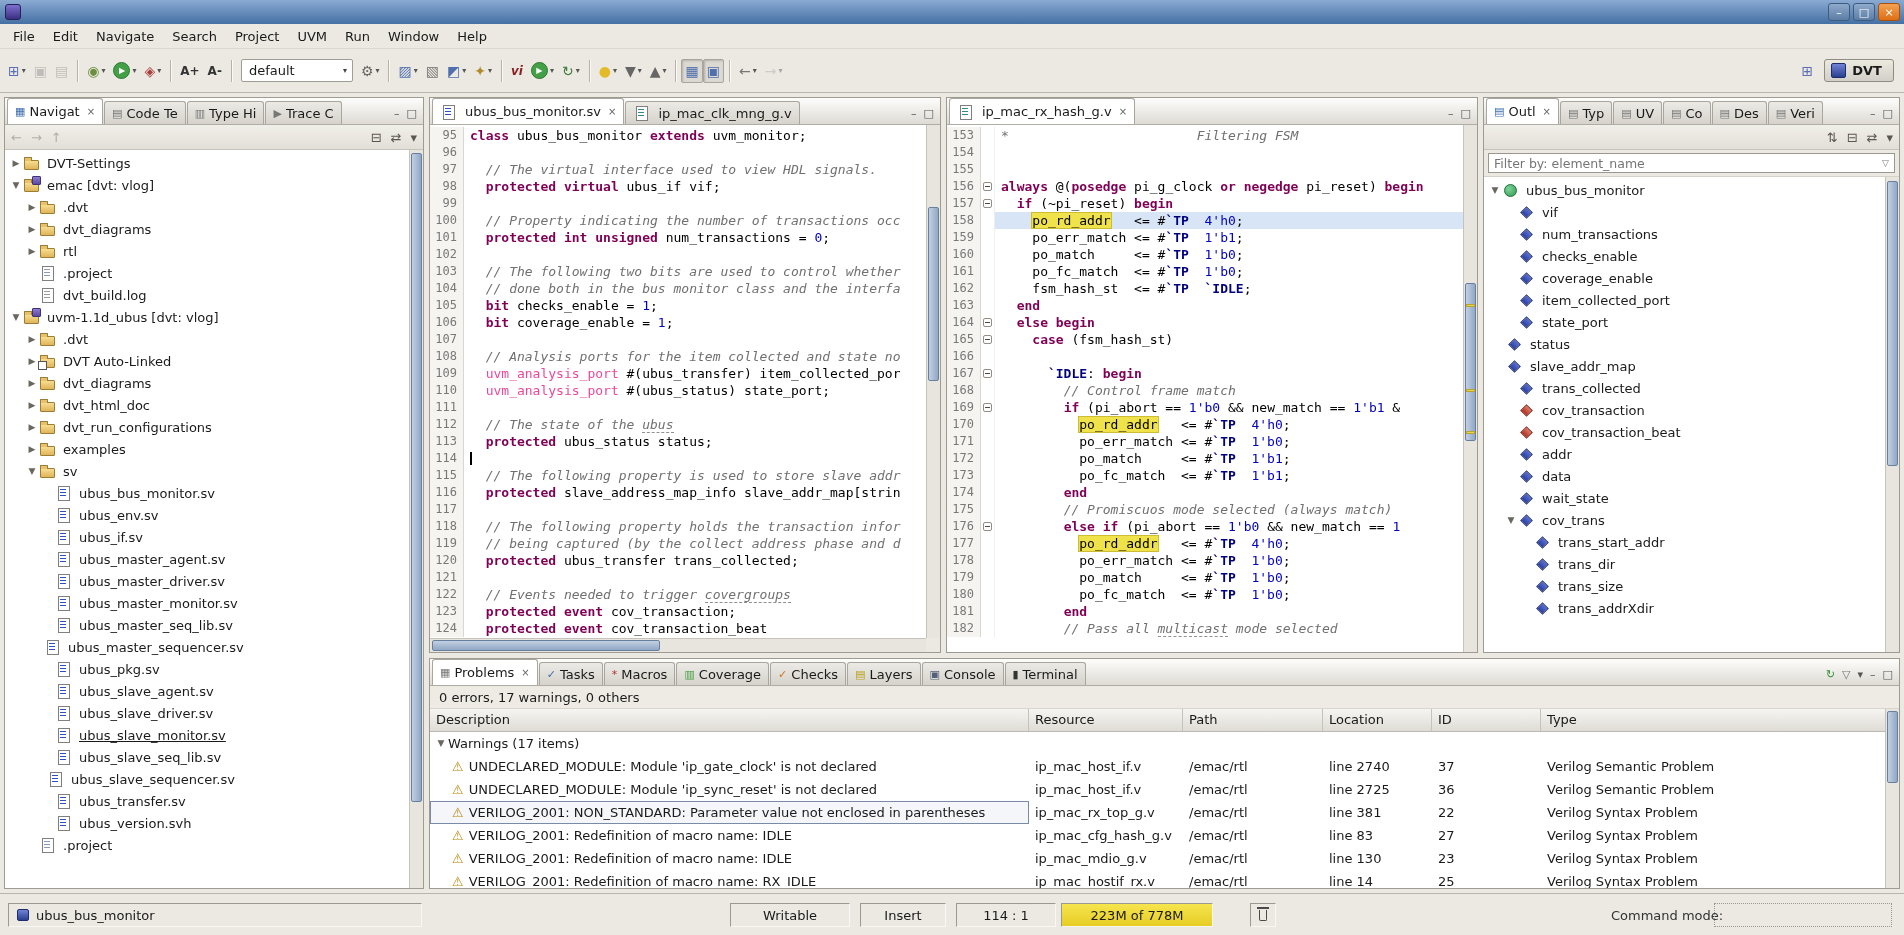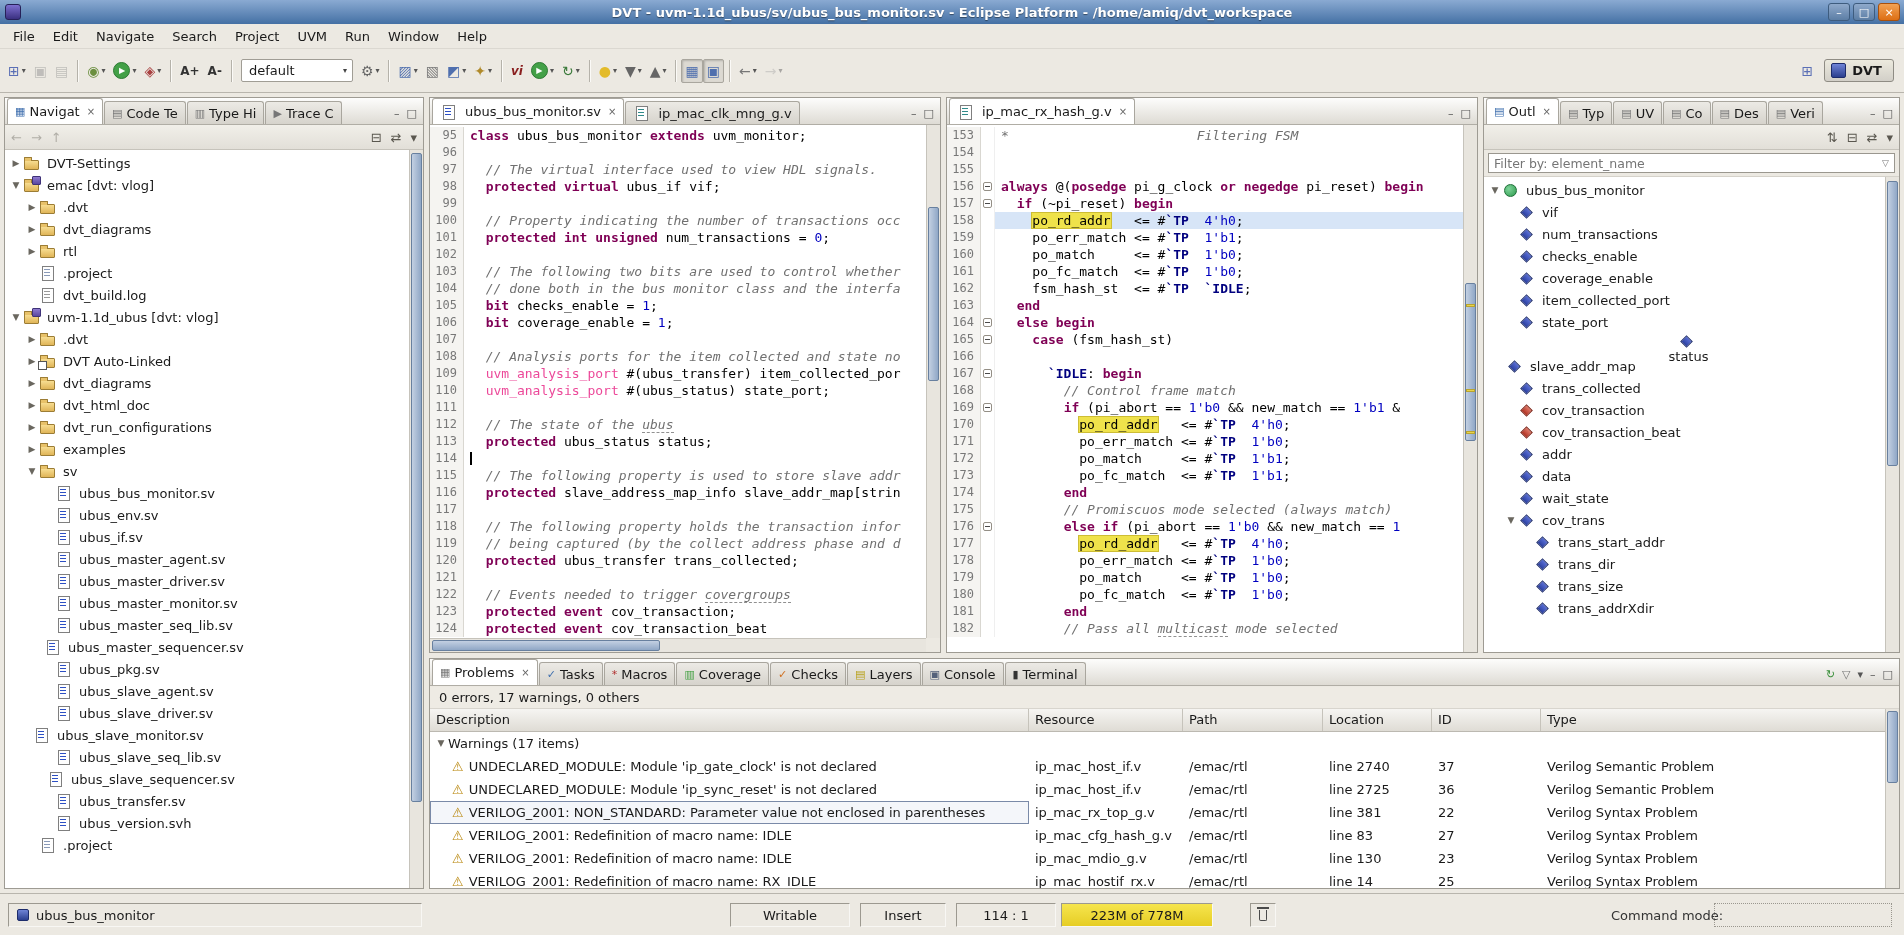--- a/index.html
+++ b/index.html
@@ -130,21 +130,20 @@
   .cmd-label{position:absolute;top:14px;left:1611px;color:#333;}
   .cmdbox{position:absolute;top:9px;left:1714px;width:178px;height:24px;border:1px dotted #9a978f;box-sizing:border-box;}
 </style>
 </head>
 <body>
 
 <div class="app">
 
   <div class="titlebar">
     <span class="app-icon"></span>
-    <span class="title-text">DVT - uvm-1.1d_ubus/sv/ubus_bus_monitor.sv - Eclipse Platform - /home/amiq/dvt_workspace</span>
     <span class="win-btns" id="win-btns">
         <span class="wbtn">–</span>
         <span class="wbtn">□</span>
         <span class="wbtn close">×</span>
       </span>
   </div>
 
   <div class="menubar" id="menu-items"><span class="menu-item">File</span><span class="menu-item">Edit</span><span class="menu-item">Navigate</span><span class="menu-item">Search</span><span class="menu-item">Project</span><span class="menu-item">UVM</span><span class="menu-item">Run</span><span class="menu-item">Window</span><span class="menu-item">Help</span></div>
 
   <div class="toolbar">
@@ -423,21 +422,21 @@
         <div class="titem" style="padding-left: 36px;">
           <span class="texp"></span>
           <span class="ic ic-svfile"></span>
           <span class="tlabel">ubus_slave_agent.sv</span>
         </div>
         <div class="titem" style="padding-left: 36px;">
           <span class="texp"></span>
           <span class="ic ic-svfile"></span>
           <span class="tlabel">ubus_slave_driver.sv</span>
         </div>
-        <div class="titem" style="padding-left: 14px;">
+        <div class="titem" style="padding-left: 36px; text-decoration: underline;">
           <span class="texp"></span>
           <span class="ic ic-svfile"></span>
           <span class="tlabel">ubus_slave_monitor.sv</span>
         </div>
         <div class="titem" style="padding-left: 36px;">
           <span class="texp"></span>
           <span class="ic ic-svfile"></span>
           <span class="tlabel">ubus_slave_seq_lib.sv</span>
         </div>
         <div class="titem" style="padding-left: 28px;">
@@ -872,21 +871,21 @@
         <div class="titem" style="padding-left: 20px;">
           <span class="texp"></span>
           <span class="ic ic-field"></span>
           <span class="tlabel">item_collected_port</span>
         </div>
         <div class="titem" style="padding-left: 20px;">
           <span class="texp"></span>
           <span class="ic ic-field"></span>
           <span class="tlabel">state_port</span>
         </div>
-        <div class="titem" style="padding-left: 8px; flex-direction: column;">
+        <div class="titem" style="padding-left: 8px;">
           <span class="texp"></span>
           <span class="ic ic-field"></span>
           <span class="tlabel">status</span>
         </div>
         <div class="titem" style="padding-left: 8px;">
           <span class="texp"></span>
           <span class="ic ic-field"></span>
           <span class="tlabel">slave_addr_map</span>
         </div>
         <div class="titem" style="padding-left: 20px;">

